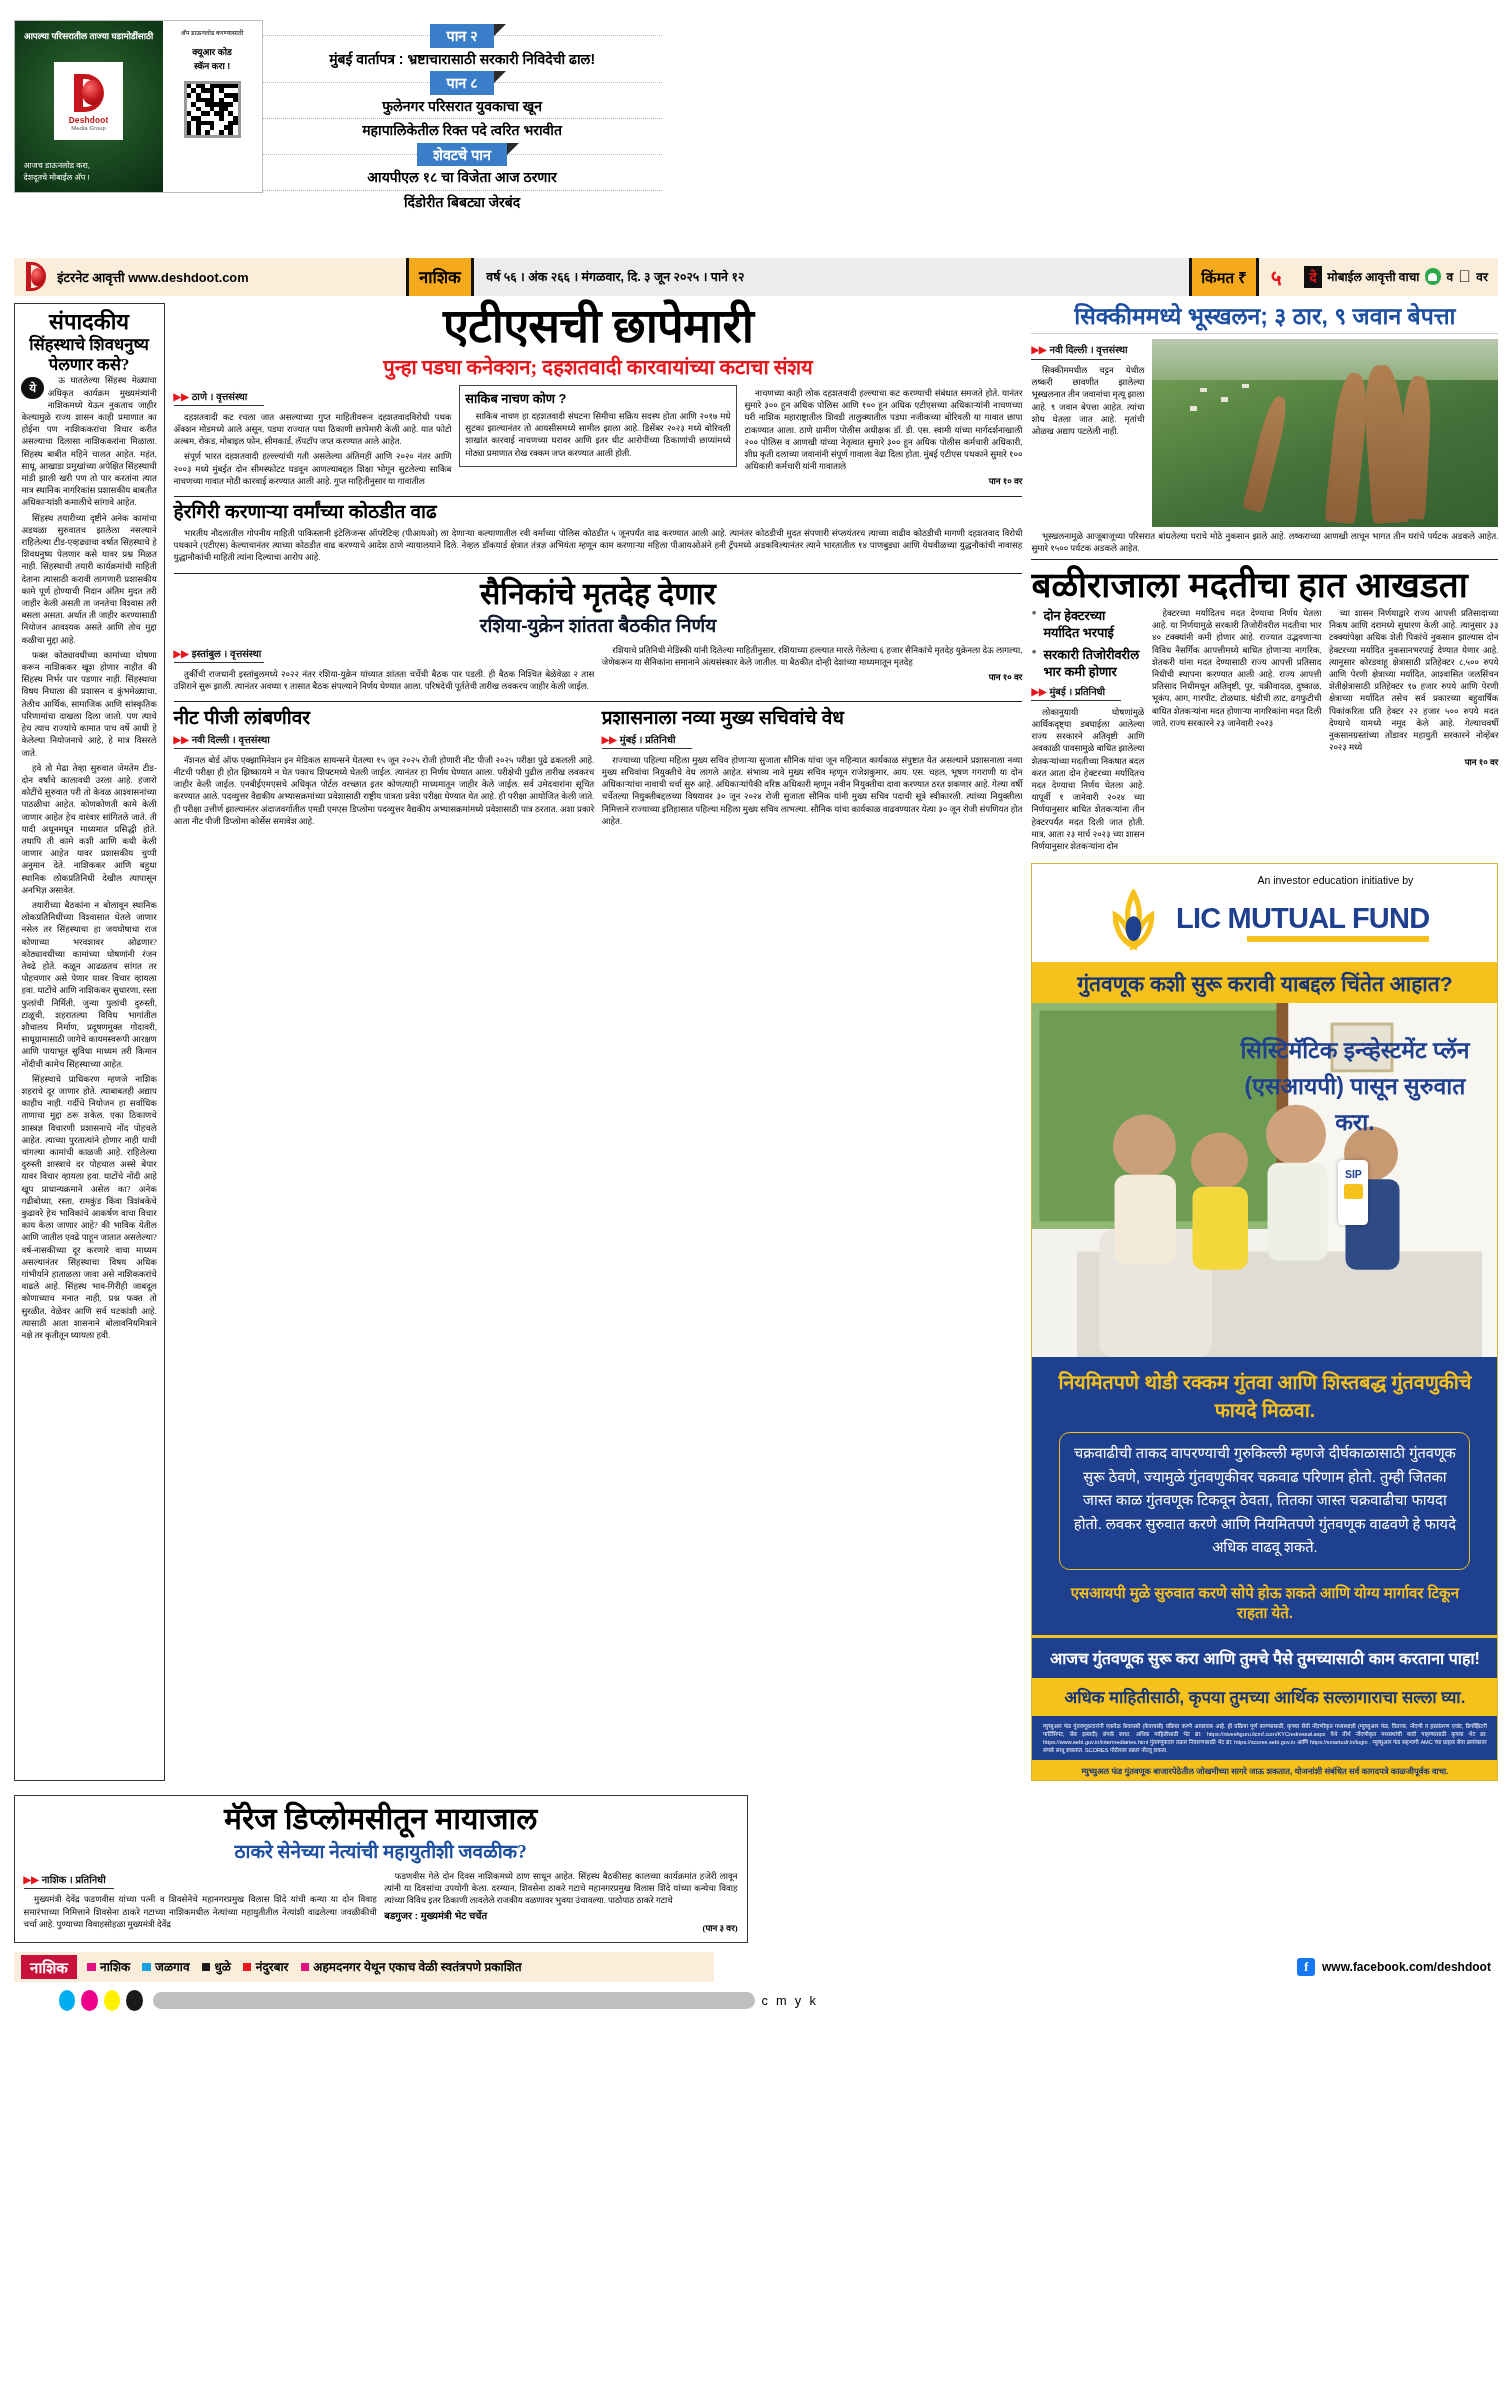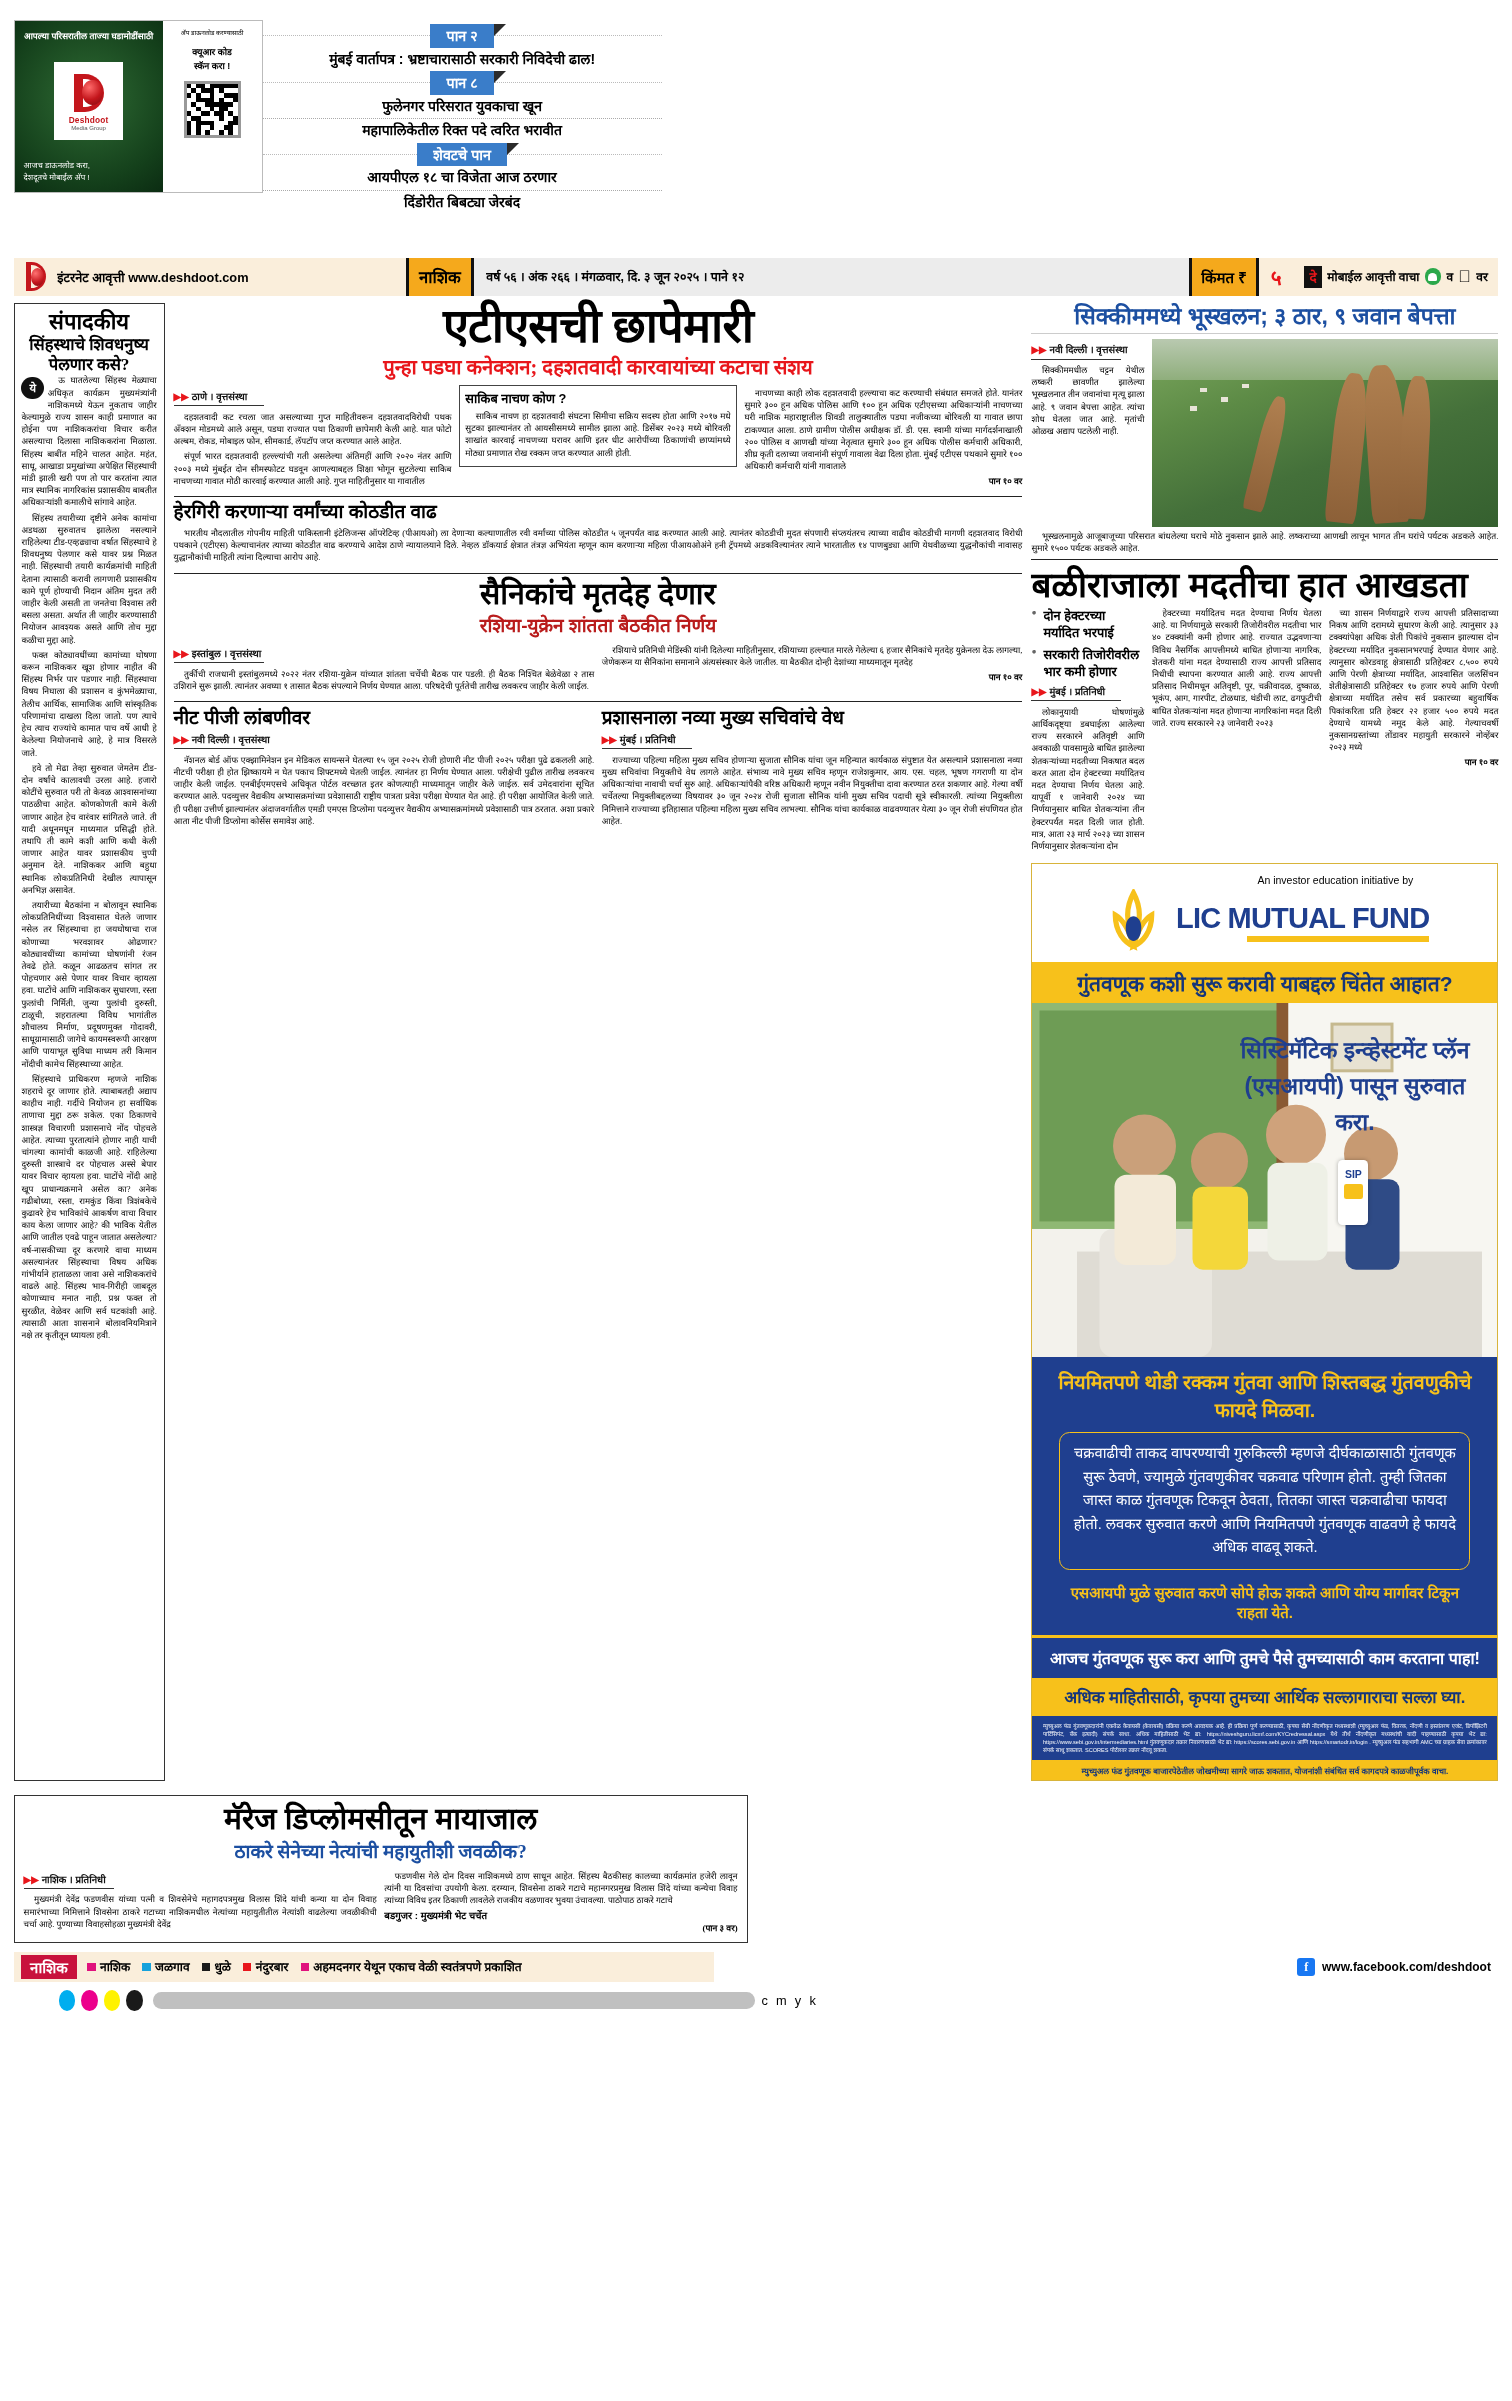--- a/index.html
+++ b/index.html
@@ -439,21 +439,21 @@
         <div style="font-size:19px; font-weight:bold; line-height:1.15;">हेरगिरी करणाऱ्या वर्मांच्या कोठडीत वाढ</div>
         <div class="body-txt" style="margin-top:3.8px; column-count:1;">
           <p>भारतीय नौदलातील गोपनीय माहिती पाकिस्तानी इंटेलिजन्स ऑपरेटिव्ह (पीआयओ) ला देणाऱ्या कल्याणातील रवी वर्मांच्या पोलिस कोठडीत ५ जूनपर्यंत वाढ करण्यात आली आहे. त्यानंतर कोठडीची मुदत संपणारी संप्लयंतरच त्याच्या वाढीव कोठडीची मागणी दहशतवाद विरोधी पथकाने (एटीएस) केल्याचानंतर त्याच्या कोठडीत वाढ करण्याचे आदेश ठाणे न्यायालयाने दिले. नेव्हल डॉकयार्ड क्षेत्रात तंत्रज्ञ अभियंता म्हणून काम करणाऱ्या महिला पीआयओअंने हनी ट्रॅपमध्ये अडकविल्यानंतर त्याने भारतातील १४ पाणबुड्या आणि येथवीळच्या युद्धनौकांची नावासह युद्धानौकांची माहिती त्यांना दिल्याचा आरोप आहे.</p>
         </div>
       </div>
 
       <div style="border-top:1.5px solid #222; margin:6px 0 4.5px;"></div>
 
       <div>
         <div style="font-size:30px; font-weight:bold; text-align:center; line-height:1.05;">सैनिकांचे मृतदेह देणार</div>
-        <div style="color:#b91c1c; font-size:19px; font-weight:bold; text-align:center; margin-top:2.3px;">रशिया-युक्रेन शांतता बैठकीत निर्णय</div>
+        <div style="color:#0f172a; font-size:19px; font-weight:bold; text-align:center; margin-top:2.3px;">रशिया-युक्रेन शांतता बैठकीत निर्णय</div>
         <div class="cols2" style="margin-top:4.5px;">
           <div class="c">
             <div class="byline"><span class="arrow">▶▶</span><span>इस्तांबुल । वृत्तसंस्था</span></div>
             <div class="rule"></div>
             <div class="body-txt">
                 <p>तुर्कीची राजधानी इस्तांबुलमध्ये २०२२ नंतर रशिया-युक्रेन यांच्यात शांतता चर्चेची बैठक पार पडली. ही बैठक निश्चित बेळेवेळा २ तास उशिराने सुरू झाली. त्यानंतर अवघ्या १ तासात बैठक संपल्याने निर्णय घेण्यात आला. परिषदेची पूर्ततेची तारीख लवकरच जाहीर केली जाईल.</p>
               </div>
           </div>
           <div class="c">
             <div class="body-txt" style="padding-top:1.5px;">
@@ -609,21 +609,21 @@
 
   <div style="display:flex; gap:9px; margin-top:6px;">
     <div class="bottom-story" style="width:734px; flex:0 0 734px;">
       <div class="bs-head">मॅरेज डिप्लोमसीतून मायाजाल</div>
       <div class="bs-sub">ठाकरे सेनेच्या नेत्यांची महायुतीशी जवळीक?</div>
       <div class="cols2" style="margin-top:4.5px;">
         <div class="c">
           <div class="byline"><span class="arrow">▶▶</span><span>नाशिक । प्रतिनिधी</span></div>
           <div class="rule"></div>
           <div class="body-txt">
-              <p>मुख्यमंत्री देवेंद्र फडणवीस यांच्या पत्नी व शिवसेनेचे महागदपत्रमुख विलास शिंदे यांची कन्या या दोन विवाह समारंभाच्या निमित्ताने शिवसेना ठाकरे गटाच्या नाशिकमधील नेत्यांच्या महायुतीतील नेत्यांशी वाढलेल्या जवळीकीची चर्चा आहे. पुण्याच्या विवाहसोहळा मुख्यमंत्री देवेंद्र</p>
+              <p>मुख्यमंत्री देवेंद्र फडणवीस यांच्या पत्नी व शिवसेनेचे महानगरप्रमुख विलास शिंदे यांची कन्या या दोन विवाह समारंभाच्या निमित्ताने शिवसेना ठाकरे गटाच्या नाशिकमधील नेत्यांच्या महायुतीतील नेत्यांशी वाढलेल्या जवळीकीची चर्चा आहे. पुण्याच्या विवाहसोहळा मुख्यमंत्री देवेंद्र</p>
             </div>
         </div>
         <div class="c">
           <div class="body-txt" style="padding-top:1.5px;">
               <p>फडणवीस गेले दोन दिवस नाशिकमध्ये ठाण साधून आहेत. सिंहस्थ बैठकीसह कालच्या कार्यक्रमांत हजेरी लावून त्यांनी या दिवसांचा उपयोगी केला. दरम्यान, शिवसेना ठाकरे गटाचे महानगरप्रमुख विलास शिंदे यांच्या कन्येचा विवाह त्यांच्या विविध इतर ठिकाणी लावलेले राजकीय वळणावर भुवया उंचावल्या. पाठोपाठ ठाकरे गटाचे</p>
             </div>
           <div style="font-size:9.8px; font-weight:bold; margin-top:3px;">बडगुजर : मुख्यमंत्री भेट चर्चेत</div>
           <div class="cont">(पान ३ वर)</div>
         </div>
       </div>

